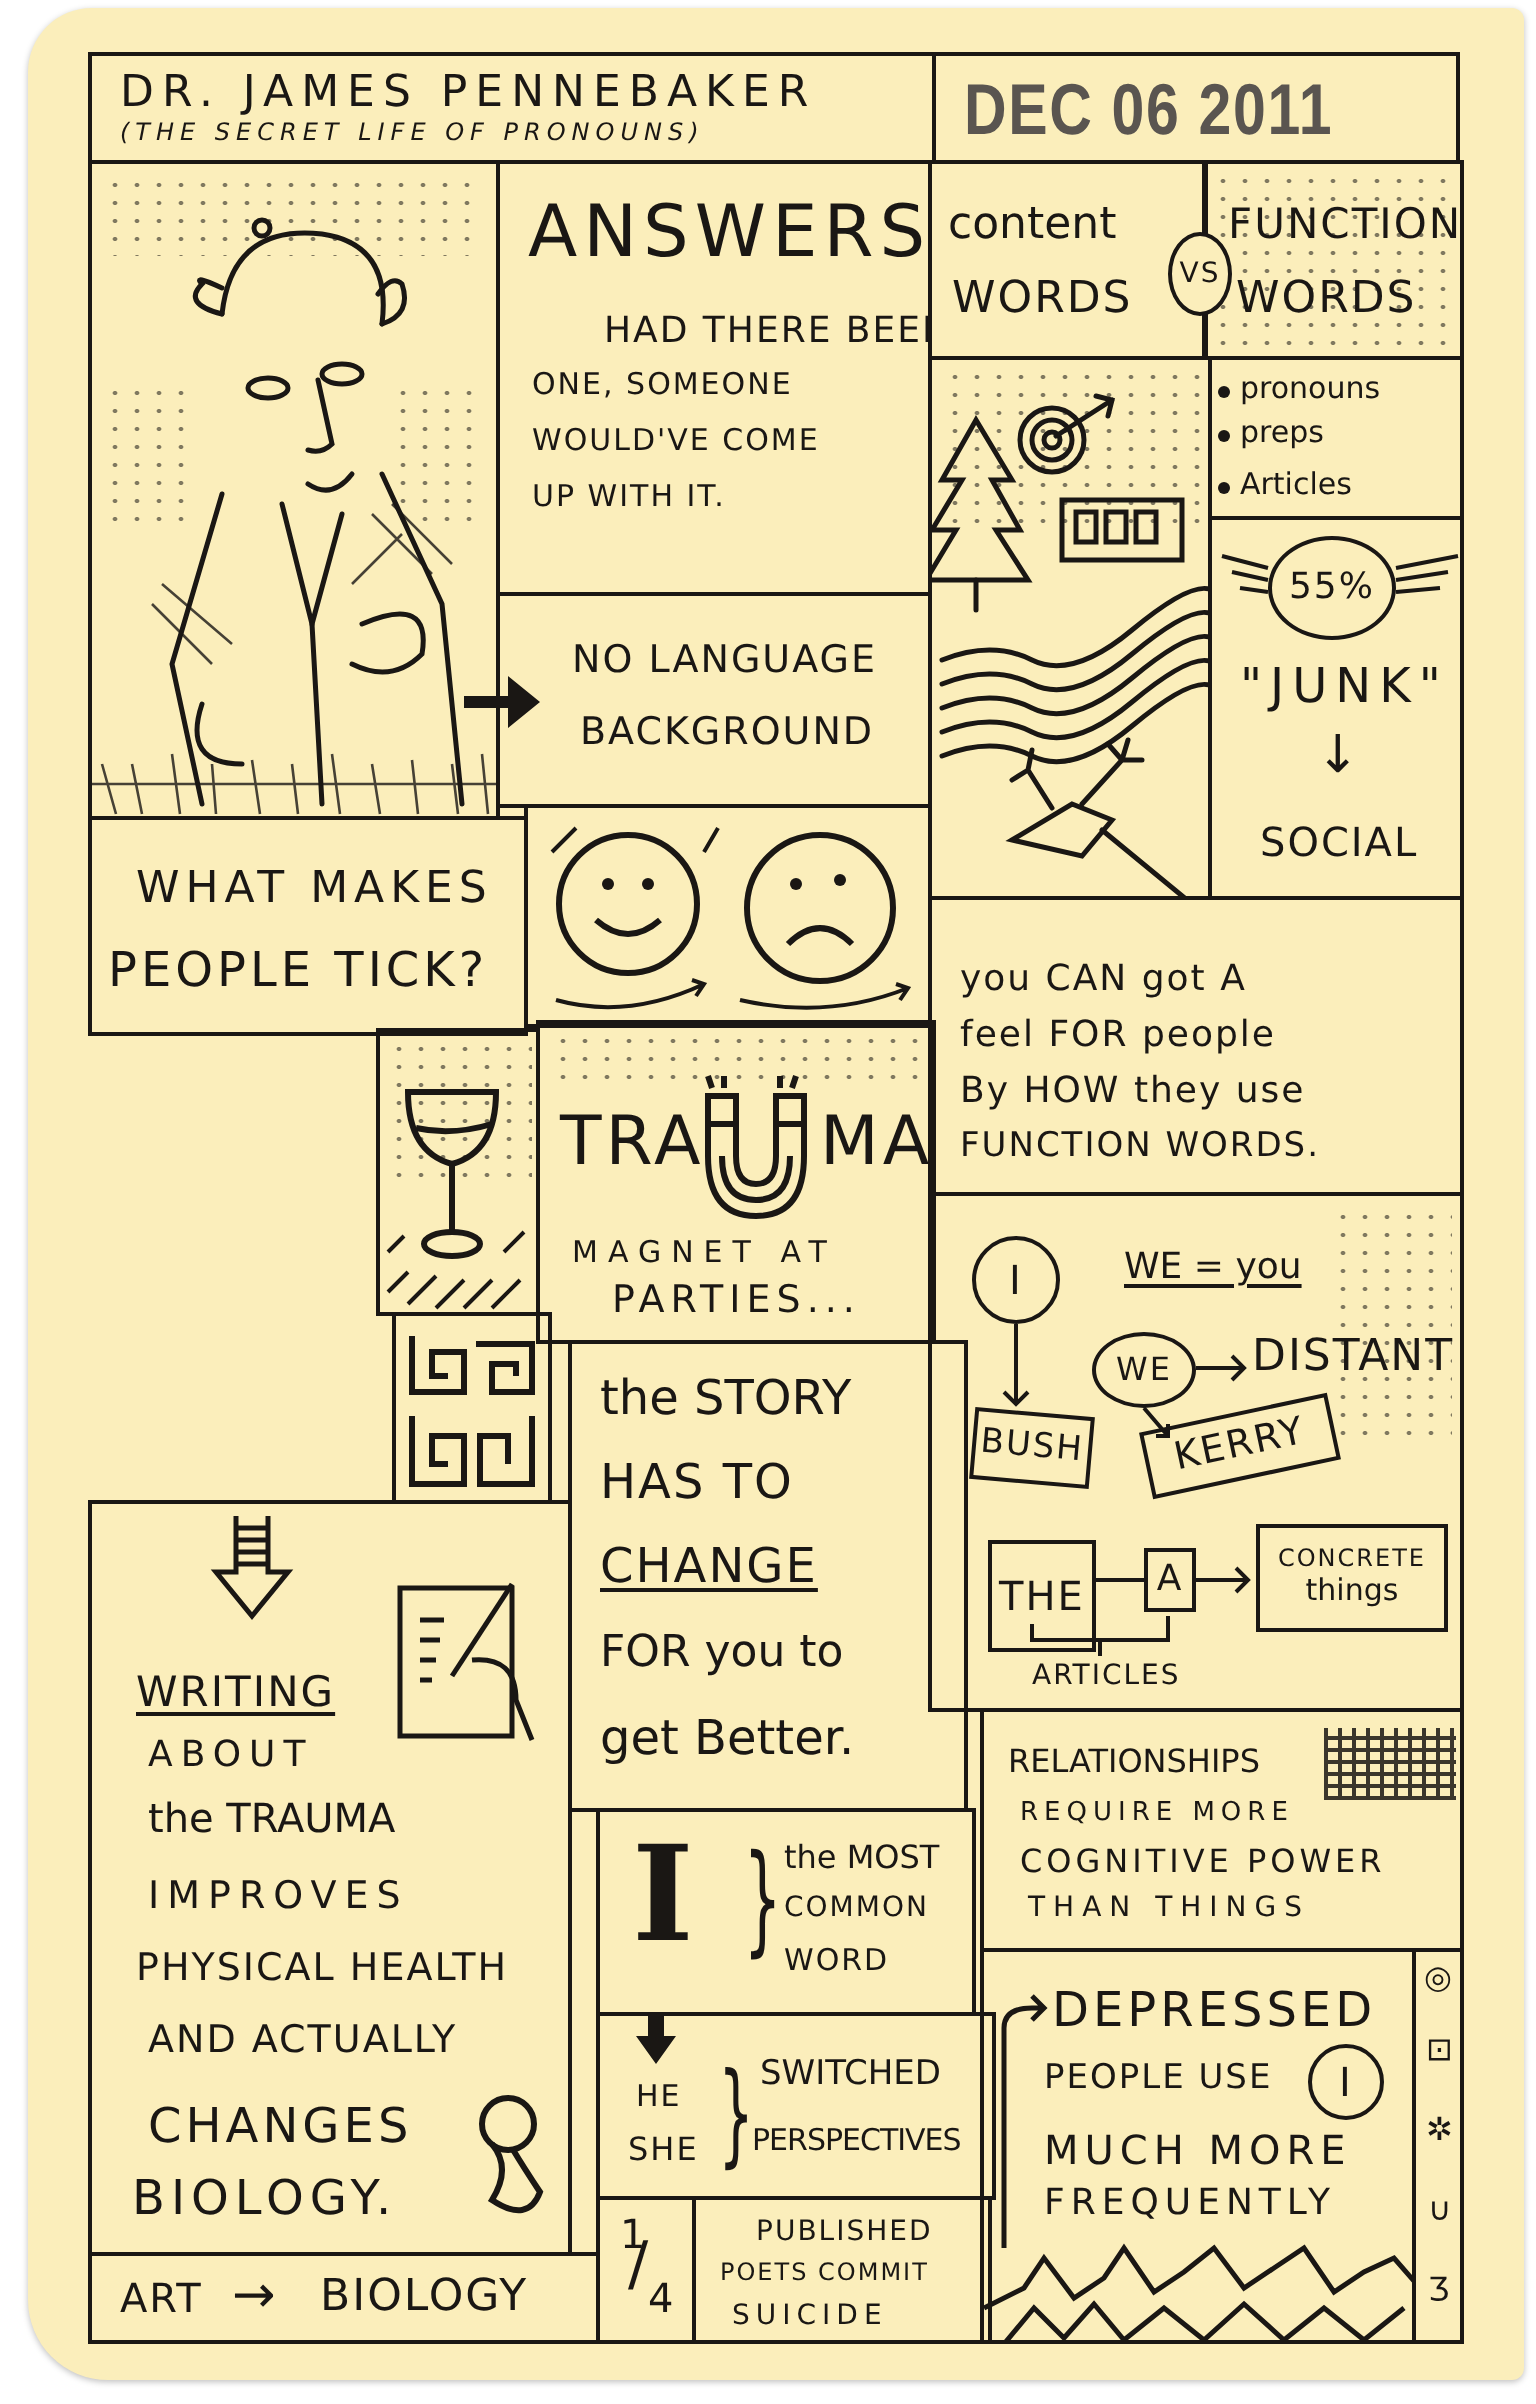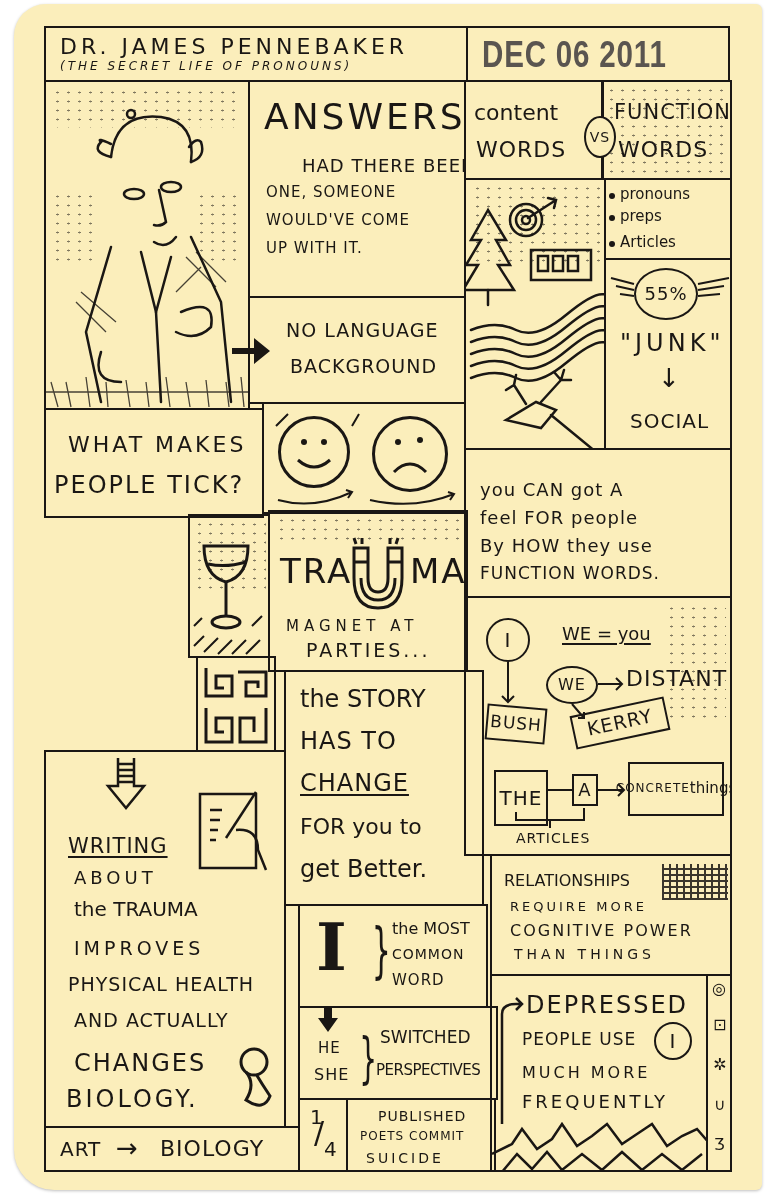--- a/index.html
+++ b/index.html
@@ -229,21 +229,21 @@
   <div class="cell" style="left:450px;top:592px;width:268px;height:260px;">
     <div class="dots" style="left:200px;top:6px;width:60px;height:120px;"></div>
     <div class="circle hand" style="left:20px;top:20px;width:44px;height:44px;font-size:20px;">I</div>
     <div class="t hand-lc underline" style="left:96px;top:26px;font-size:18px;">WE = you</div>
     <div class="circle hand" style="left:80px;top:68px;width:52px;height:38px;font-size:16px;">WE</div>
     <div class="t hand" style="left:160px;top:68px;font-size:22px;">DISTANT</div>
     <div class="boxed hand" style="left:20px;top:108px;width:60px;height:36px;font-size:17px;transform:rotate(5deg);">BUSH</div>
     <div class="boxed hand" style="left:106px;top:108px;width:96px;height:34px;font-size:19px;transform:rotate(-12deg);">KERRY</div>
     <div class="boxed hand" style="left:28px;top:172px;width:54px;height:56px;font-size:20px;">tHE</div>
     <div class="boxed hand" style="left:106px;top:176px;width:26px;height:32px;font-size:18px;">A</div>
-    <div class="boxed" style="left:162px;top:164px;width:96px;height:54px;">
+    <div class="boxed" style="left:162px;top:164px;width:96px;height:54px;flex-direction:column;">
       <span class="hand" style="font-size:12px;">CONCRETE</span>
       <span class="hand-lc" style="font-size:15px;">things</span>
     </div>
     <div class="t hand" style="left:50px;top:232px;font-size:14px;">ARTICLES</div>
     <svg width="268" height="260" style="left:0;top:0">
         <g fill="none" stroke="#1a1714" stroke-width="2">
           <path d="M42 64 L42 104 M36 98 L42 104 L48 98"></path>
           <path d="M132 86 L156 86 M150 80 L156 86 L150 92"></path>
           <path d="M106 106 L118 120 M112 120 L118 120 L118 114"></path>
           <path d="M82 192 L106 192 M132 192 L158 192 M152 186 L158 192 L152 198"></path>
@@ -331,21 +331,21 @@
 
   <div class="cell" style="left:476px;top:970px;width:218px;height:198px;">
     <svg width="30" height="130" style="left:4px;top:18px">
         <g fill="none" stroke="#1a1714" stroke-width="2.5">
           <path d="M6 130 L6 20 Q6 10 20 10 L26 10 M20 4 L26 10 L20 16"></path>
         </g>
       </svg>
     <div class="t hand" style="left:34px;top:16px;font-size:24px;letter-spacing:2px;">DEPRESSED</div>
     <div class="t hand" style="left:30px;top:54px;font-size:17px;letter-spacing:1px;">PEOPLE USE</div>
     <div class="circle hand" style="left:162px;top:46px;width:38px;height:38px;font-size:20px;">I</div>
-    <div class="t hand" style="left:30px;top:88px;font-size:16px;letter-spacing:3px;">MUCH MORE</div>
+    <div class="t hand" style="left:30px;top:88px;font-size:20px;letter-spacing:3px;">MUCH MORE</div>
     <div class="t hand" style="left:30px;top:116px;font-size:18px;letter-spacing:3px;">FREQUENTLY</div>
     <svg width="218" height="50" style="left:0;top:148px">
         <g fill="none" stroke="#1a1714" stroke-width="2.5">
           <path d="M0 30 L20 20 L30 5 L45 25 L60 15 L70 0 L85 22 L100 12 L115 0 L130 20 L145 10 L160 0 L175 22 L190 12 L205 5 L218 20"></path>
           <path d="M10 48 L25 30 L40 45 L55 28 L70 46 L90 30 L110 46 L130 28 L150 46 L170 30 L190 46 L210 30"></path>
         </g>
       </svg>
   </div>
   <div class="cell" style="left:692px;top:970px;width:26px;height:198px;">
     <div class="t hand" style="left:4px;top:4px;font-size:16px;">◎</div>

